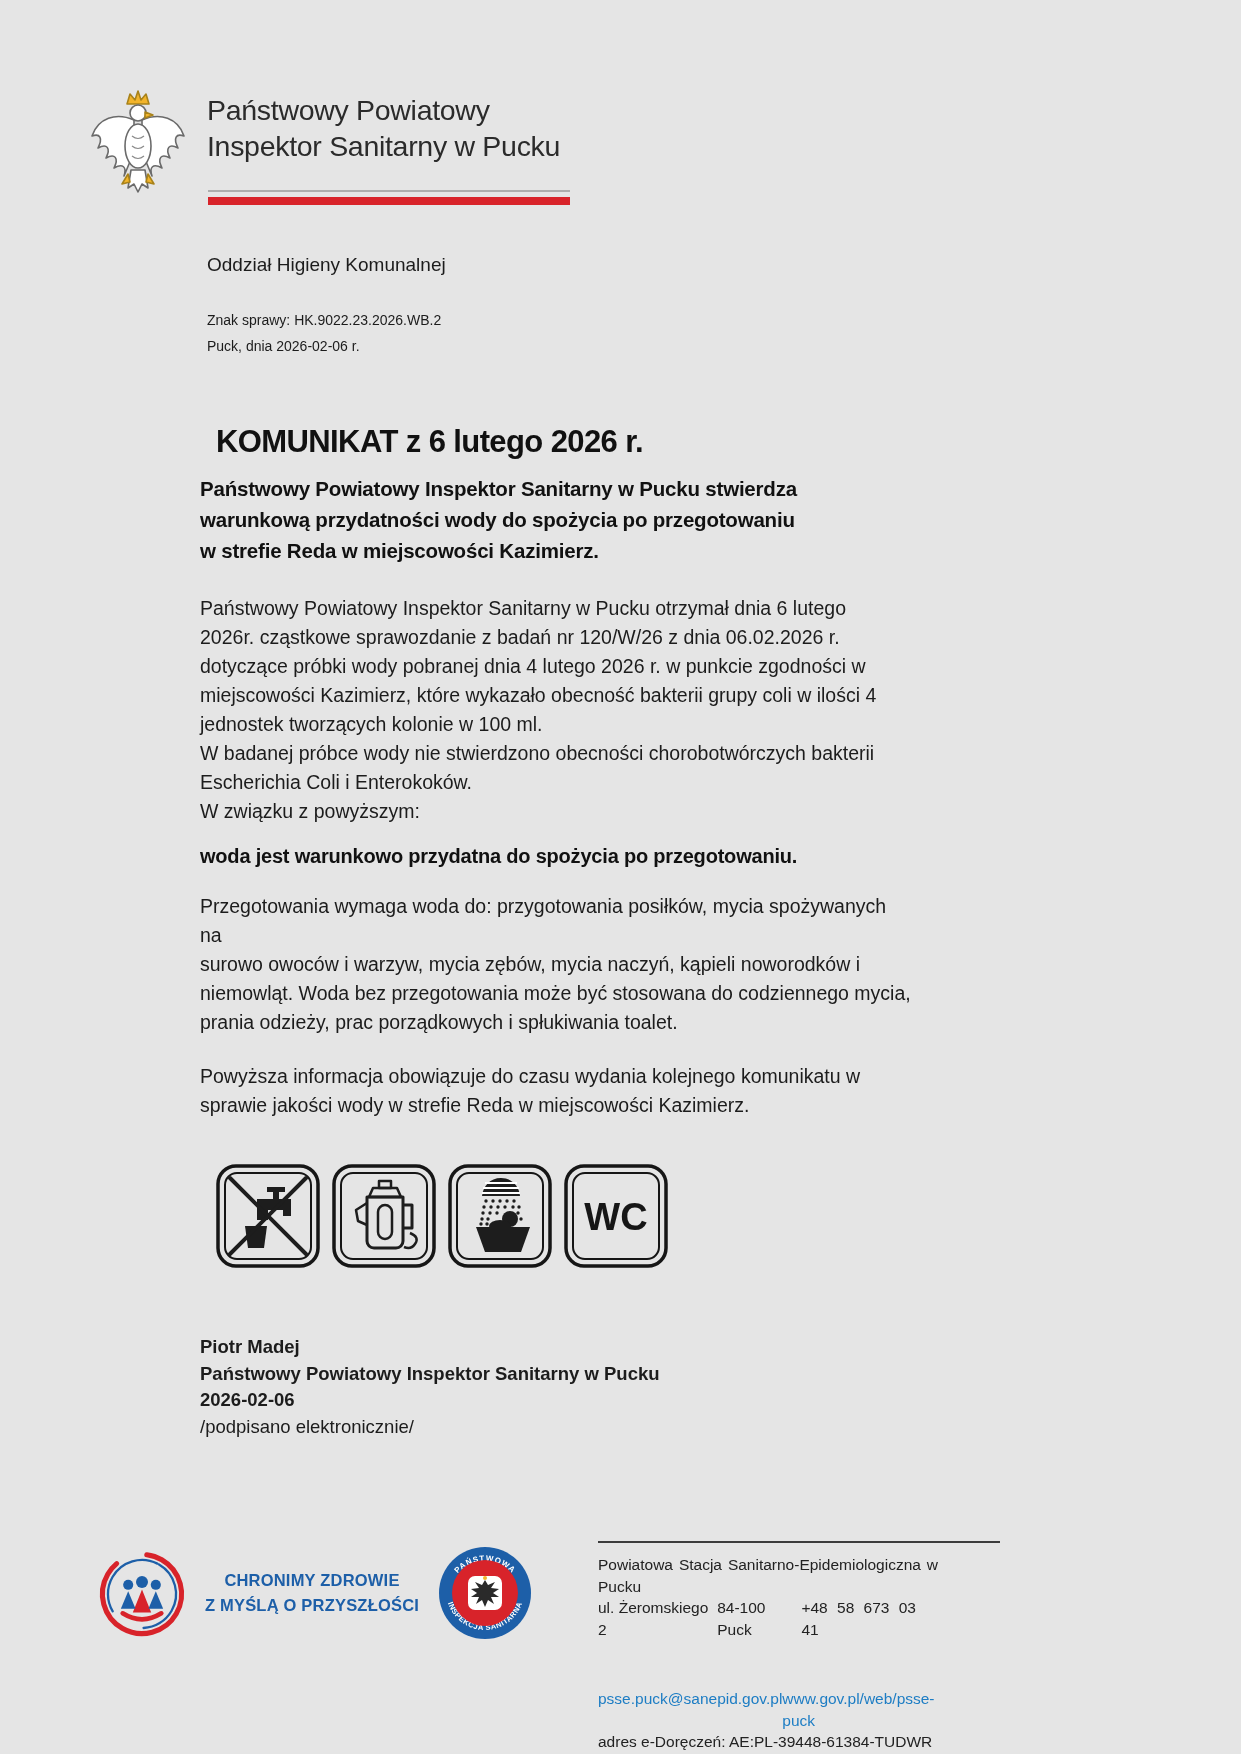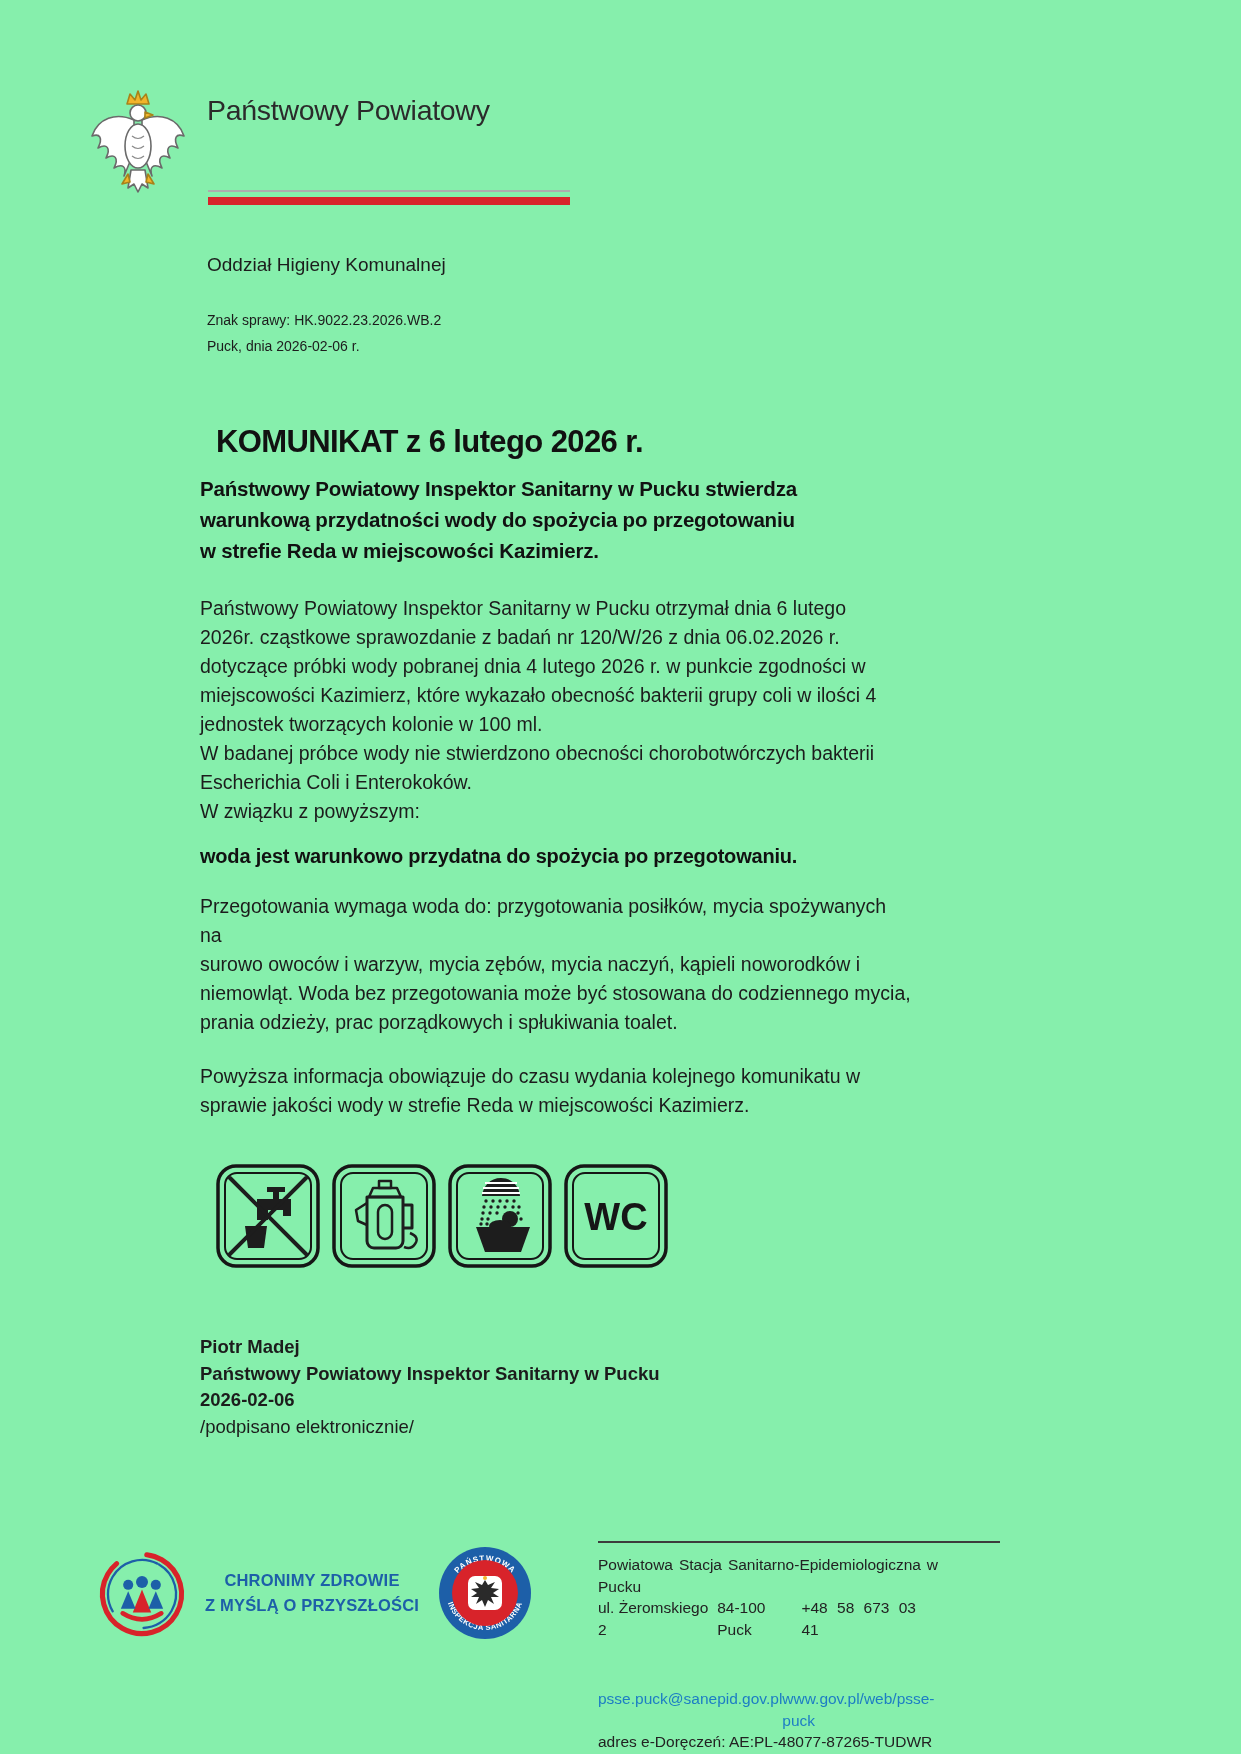--- a/index.html
+++ b/index.html
@@ -1,17 +1,17 @@
 <!DOCTYPE html>
 <html lang="pl"><head>
 <meta charset="utf-8">
 <style>
   html,body{margin:0;padding:0;background:#fff;}
   .page{
-    position:relative;width:1241px;height:1754px;background:#86efac;
+    position:relative;width:1241px;height:1754px;background:#e5e5e5;
     font-family:"Liberation Sans","DejaVu Sans",sans-serif;color:#1c1c1c;overflow:hidden;
   }
   .abs{position:absolute;}
   
   .org-name{left:207px;top:92px;font-size:28.5px;line-height:36px;color:#2b2b2b;letter-spacing:-0.3px;}
   .rule-thin{left:208px;top:190px;width:362px;height:2px;background:#adadad;}
   .rule-red{left:208px;top:197px;width:362px;height:8px;background:#d8232a;}
   
   .dept{left:207px;top:254px;font-size:19px;}
   .case-block{left:207px;top:307px;font-size:14px;line-height:26px;white-space:pre-line;}
@@ -67,20 +67,21 @@
 
       <polygon points="42,88 36,98 44,96" fill="#f2b42b" stroke="#a8821a"></polygon>
       <polygon points="62,88 68,98 60,96" fill="#f2b42b" stroke="#a8821a"></polygon>
 
       <path d="M46,50 q6,5 12,0 M46,60 q6,5 12,0 M46,70 q6,5 12,0" fill="none" stroke="#8a8a8a" stroke-width="1.2"></path>
     </g>
   </svg>
 
   <div class="abs org-name">
     <div>Państwowy Powiatowy</div>
+    <div>Inspektor Sanitarny w Pucku</div>
   </div>
   <div class="abs rule-thin"></div>
   <div class="abs rule-red"></div>
 
   <div class="abs dept">Oddział Higieny Komunalnej</div>
   <div class="abs case-block">Znak sprawy: HK.9022.23.2026.WB.2
 Puck, dnia 2026-02-06 r.</div>
 
   <h1 class="abs doc-title" style="margin:16px;">KOMUNIKAT z 6 lutego 2026 r.</h1>
   <div class="abs lead">Państwowy Powiatowy Inspektor Sanitarny w Pucku stwierdza
@@ -222,17 +223,17 @@
       <div class="fr-line1">Powiatowa Stacja Sanitarno-Epidemiologiczna w Pucku</div>
       <div class="fr-line2">
         <span>ul. Żeromskiego 2</span>
         <span>84-100 Puck</span>
         <span class="fr-phone">+48 58 673 03 41</span>
       </div>
       <div class="fr-line3">
         <a>psse.puck@sanepid.gov.pl</a>
         <a>www.gov.pl/web/psse-puck</a>
       </div>
-      <div>adres e-Doręczeń: AE:PL-48077-87265-TUDWR</div>
+      <div>adres e-Doręczeń: AE:PL-39448-61384-TUDWR</div>
     </div>
   </div>
 
 </div>
 
 </body></html>

